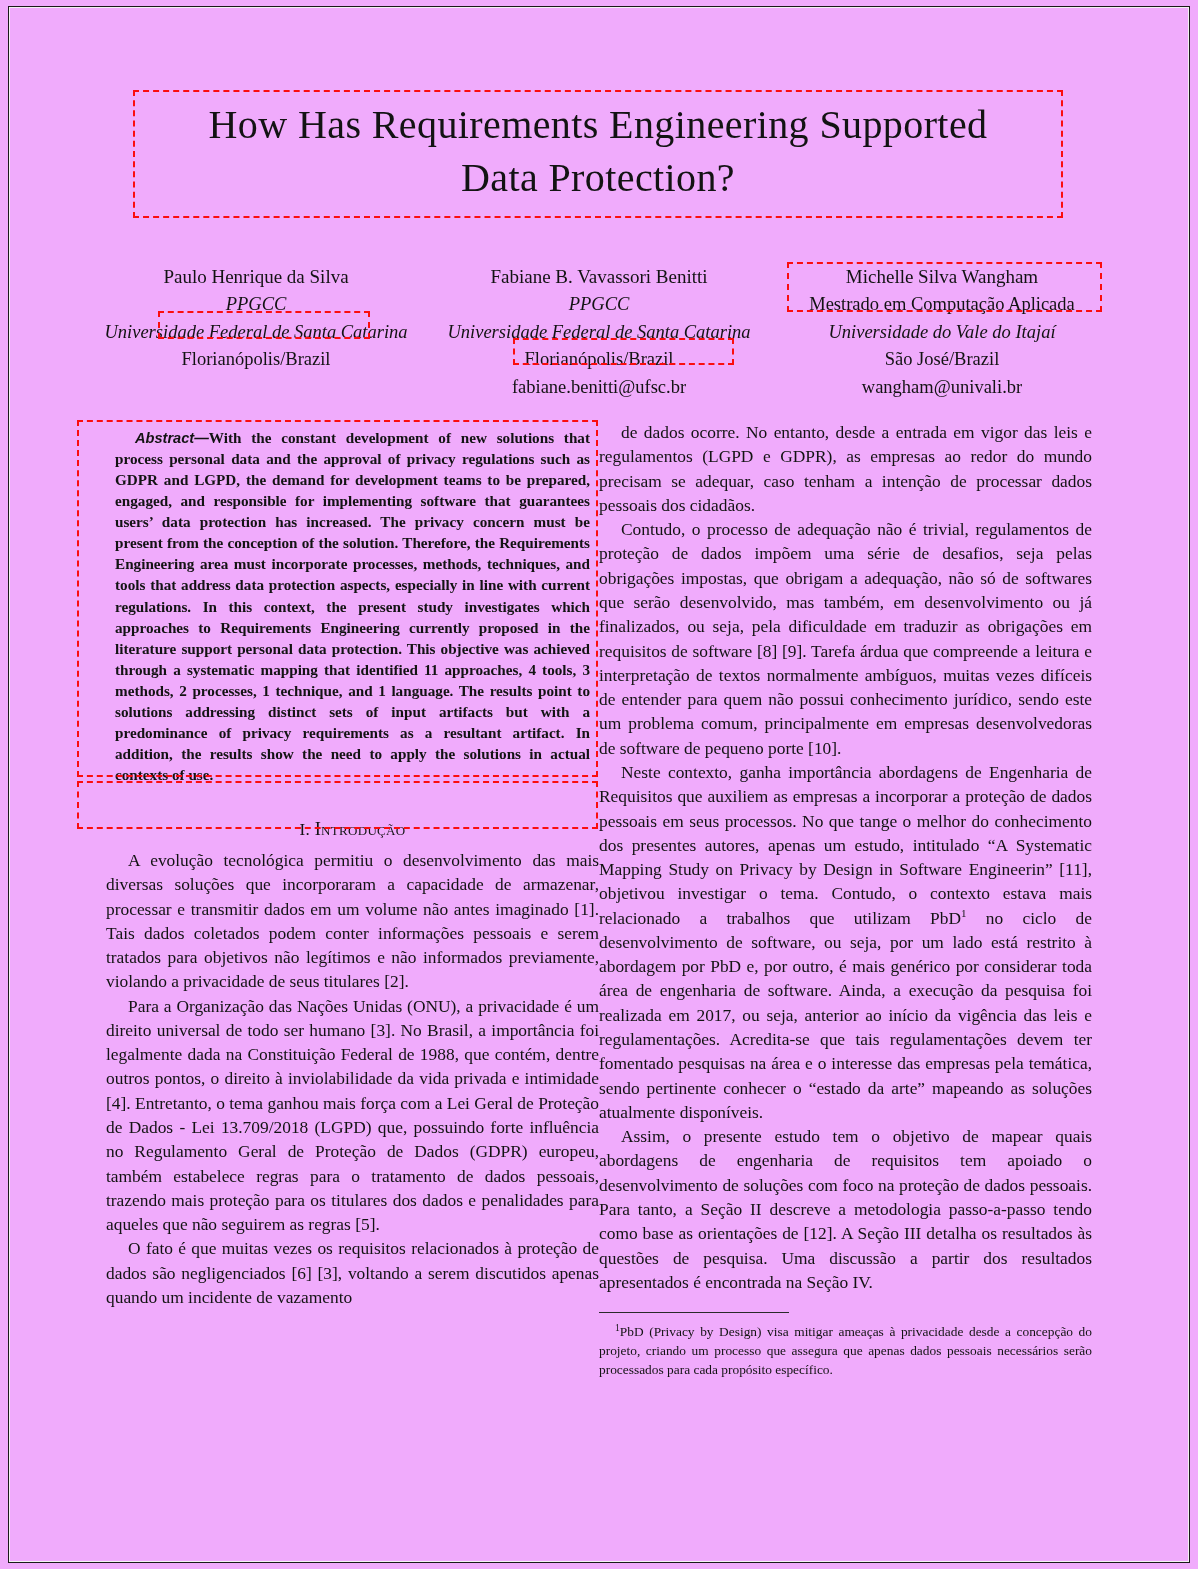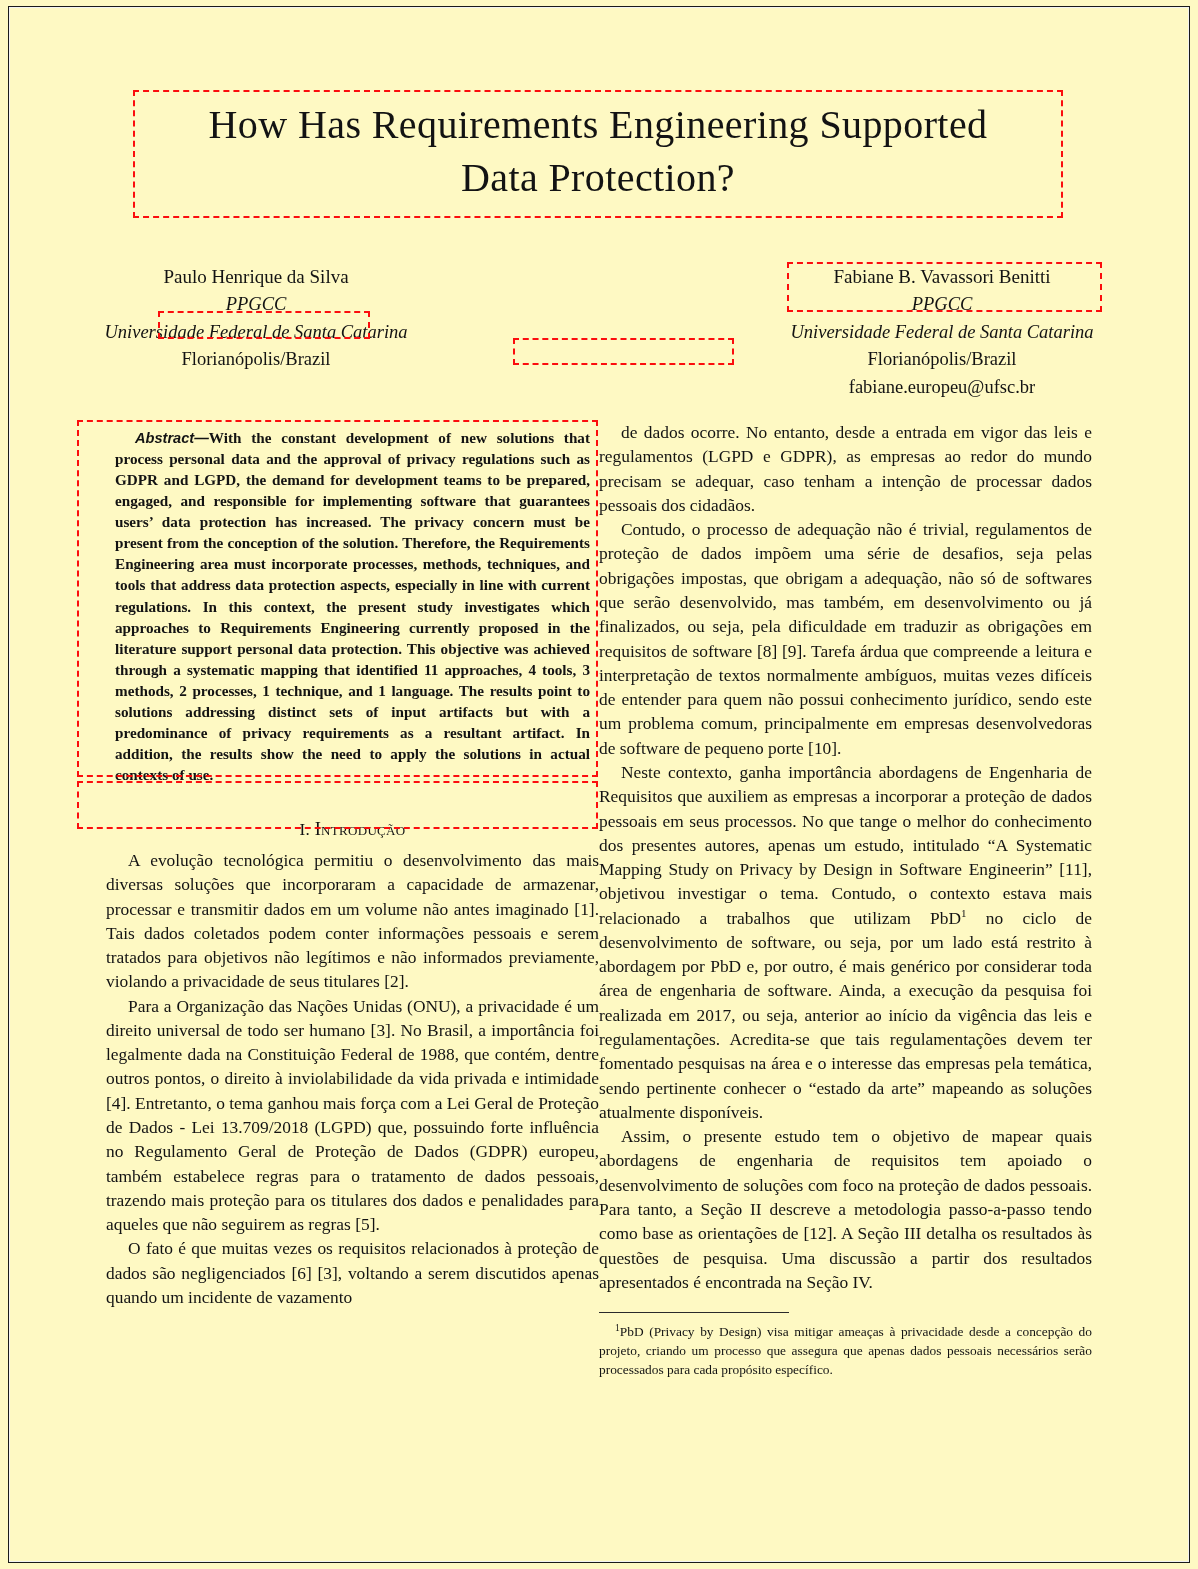--- a/index.html
+++ b/index.html
@@ -9,21 +9,21 @@
   }
   body {
     font-family: "Liberation Serif", "DejaVu Serif", serif;
     color: #131313;
   }
 
   #page {
     position: relative;
     width: 1198px;
     height: 1569px;
-    background: #fef9c3;
+    background: #f0abfc;
     box-sizing: border-box;
     overflow: hidden;
   }
 
   
   .page-frame {
     position: absolute;
     left: 8px;
     top: 6px;
     right: 8px;
@@ -198,23 +198,30 @@
         <div class="italic">PPGCC</div>
         <div class="italic">Universidade Federal de Santa Catarina</div>
         <div>Florianópolis/Brazil</div>
       </div>
 
       <div class="author-col">
         <div class="aname">Fabiane B. Vavassori Benitti</div>
         <div class="italic">PPGCC</div>
         <div class="italic">Universidade Federal de Santa Catarina</div>
         <div>Florianópolis/Brazil</div>
-        <div>fabiane.europeu@ufsc.br</div>
-      </div>
-
+        <div>fabiane.benitti@ufsc.br</div>
+      </div>
+
+      <div class="author-col">
+        <div class="aname">Michelle Silva Wangham</div>
+        <div>Mestrado em Computação Aplicada</div>
+        <div class="italic">Universidade do Vale do Itajaí</div>
+        <div>São José/Brazil</div>
+        <div>wangham@univali.br</div>
+      </div>
 
     </div>
 
     <div class="columns">
 
       <div class="col">
 
         <div class="abstract-block">
           <span class="indent"></span><span class="lead">Abstract—</span><span>With the constant development of new solutions that process personal data and the approval of privacy regulations such as GDPR and LGPD, the demand for development teams to be prepared, engaged, and responsible for implementing software that guarantees users’ data protection has increased. The privacy concern must be present from the conception of the solution. Therefore, the Requirements Engineering area must incorporate processes, methods, techniques, and tools that address data protection aspects, especially in line with current regulations. In this context, the present study investigates which approaches to Requirements Engineering currently proposed in the literature support personal data protection. This objective was achieved through a systematic mapping that identified 11 approaches, 4 tools, 3 methods, 2 processes, 1 technique, and 1 language. The results point to solutions addressing distinct sets of input artifacts but with a predominance of privacy requirements as a resultant artifact. In addition, the results show the need to apply the solutions in actual contexts of use.</span>
         </div>

